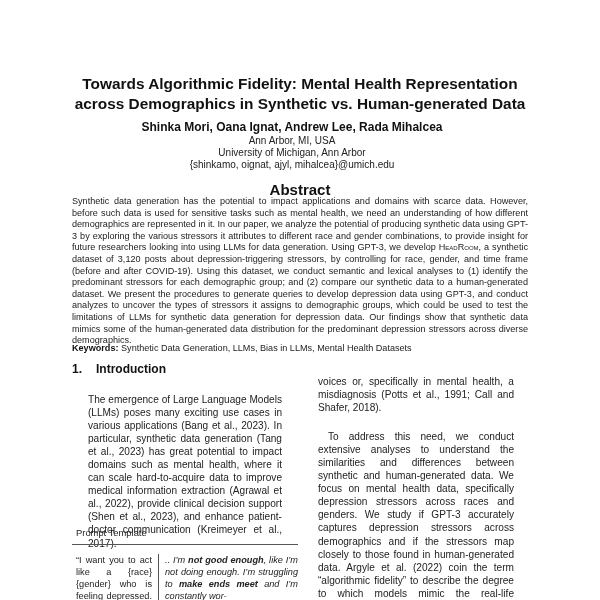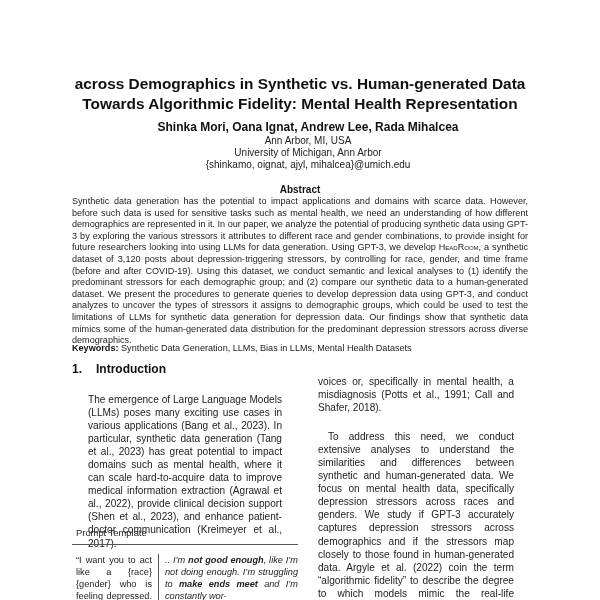--- a/index.html
+++ b/index.html
@@ -1,24 +1,24 @@
 <!DOCTYPE html>
 <html><head>
 <meta charset="utf-8">
 <style>
   html, body { margin:0; padding:0; background:#ffffff; }
   body { width:600px; height:600px; overflow:hidden; position:relative; color:#1a1a1a;
          font-family:"Liberation Sans", sans-serif; }
   .title { position:absolute; top:74px; left:40px; width:520px; text-align:center;
            font-weight:bold; font-size:15.4px; line-height:20px; color:#111; }
-  .authors { position:absolute; top:120px; left:48px; width:520px; text-align:center; }
+  .authors { position:absolute; top:120px; left:32px; width:520px; text-align:center; }
   .authors .names { font-weight:bold; font-size:12px; line-height:15px; color:#111; }
   .authors .aff { font-size:10px; line-height:12.2px; color:#222; }
   .abs-head { position:absolute; top:184px; left:60px; width:480px; text-align:center;
-              font-weight:bold; font-size:10px; line-height:12px; color:#111; }
+              font-weight:bold; font-size:15px; line-height:12px; color:#111; }
   .abs-body { position:absolute; top:196px; left:72px; width:456px; font-size:9.1px;
               line-height:11.6px; text-align:justify; color:#222; }
   .sc { font-variant:small-caps; }
   .keywords { position:absolute; top:343px; left:72px; width:456px; font-size:9.1px;
               line-height:11.6px; color:#222; }
   .keywords b { font-weight:bold; color:#111; }
   .col-left { position:absolute; top:362px; left:72px; width:226px; }
   .col-right { position:absolute; top:359px; left:302px; width:228px; }
   .sec-head { text-align:left; font-weight:bold; font-size:12px; line-height:15px;
               margin-bottom:12px; color:#111; }
@@ -31,22 +31,22 @@
   .tbl .c2 { flex:1; padding-left:6px; border-left:1px solid #555; box-sizing:border-box; }
   .tbl .hdr .c2 { height:30px; margin-top:-8px; display:flex; align-items:center; }
   .tbl .row { display:flex; padding-top:9px; }
   .tbl .row .c1, .tbl .row .c2 { font-size:9.2px; line-height:12.1px; text-align:justify; }
   .tbl .row .c2 { font-style:italic; }
 </style>
 </head>
 <body>
 
 <div class="title">
+  <div>Towards Algorithmic Fidelity: Mental Health Representation</div>
   <div>across Demographics in Synthetic vs. Human-generated Data</div>
-  <div>Towards Algorithmic Fidelity: Mental Health Representation</div>
 </div>
 
 <div class="authors">
   <div class="names">Shinka Mori, Oana Ignat, Andrew Lee, Rada Mihalcea</div>
   <div class="aff">Ann Arbor, MI, USA</div>
   <div class="aff">University of Michigan, Ann Arbor</div>
   <div class="aff">{shinkamo, oignat, ajyl, mihalcea}@umich.edu</div>
 </div>
 
 <div class="abs-head">Abstract</div>

